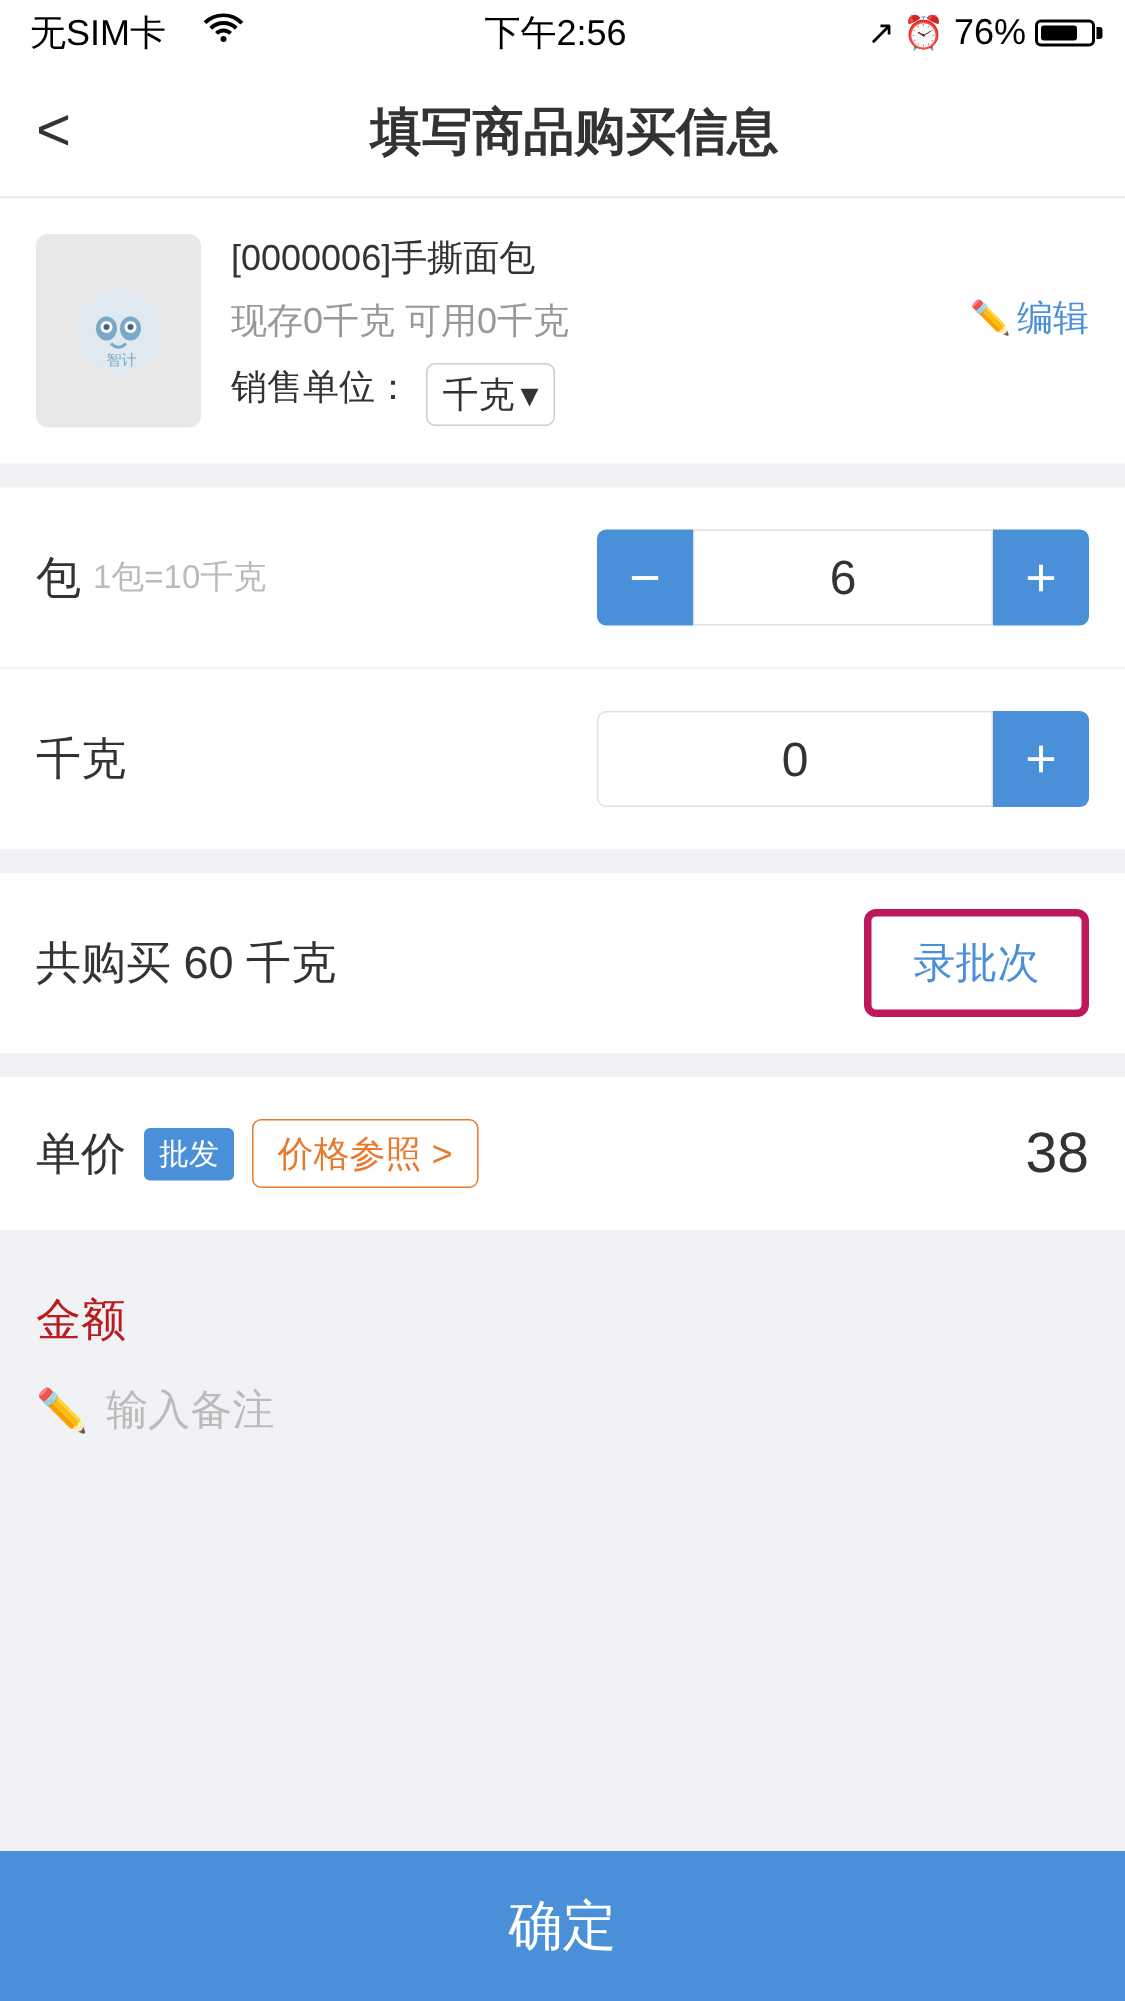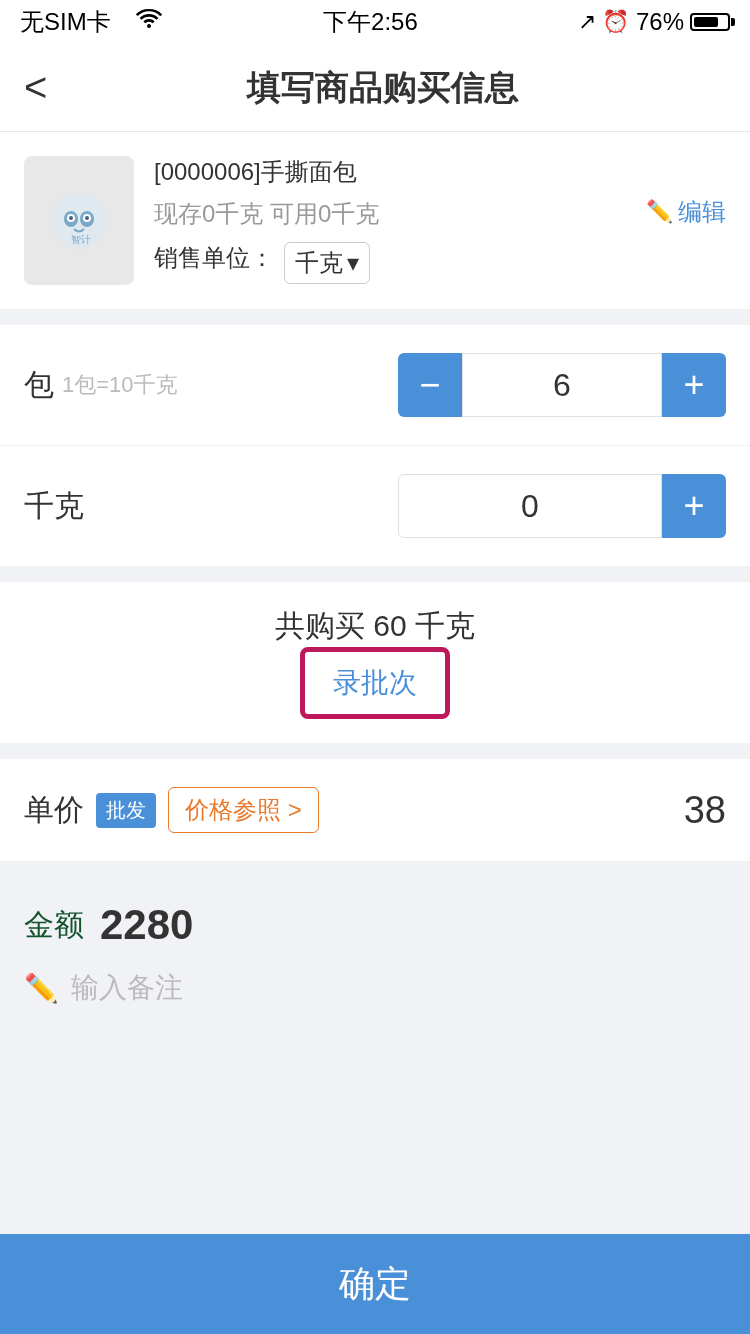--- a/index.html
+++ b/index.html
@@ -178,21 +178,20 @@
     }
 
     
     .summary-section {
       background: #fff;
       padding: 24px;
       display: flex;
       align-items: center;
       justify-content: space-between;
       margin-bottom: 16px;
-      flex-direction: column;
     }
     .summary-text { font-size: 30px; color: #333; }
     .summary-btn {
       border: 5px solid #be185d;
       border-radius: 8px;
       padding: 12px 28px;
       font-size: 28px;
       color: #4a90d9;
       background: #fff;
       cursor: pointer;
@@ -232,21 +231,21 @@
     .amount-section {
       background: #f0f2f5;
       padding: 24px 24px 20px;
     }
     .amount-row {
       display: flex;
       align-items: center;
       gap: 16px;
       margin-bottom: 20px;
     }
-    .amount-label { font-size: 30px; color: #14532d; }
+    .amount-label { font-size: 30px; color: #b91c1c; }
     .amount-value { font-size: 42px; color: #333; font-weight: 600; }
     .note-row {
       display: flex;
       align-items: center;
       gap: 12px;
     }
     .note-icon { font-size: 28px; color: #bbb; }
     .note-text { font-size: 28px; color: #bbb; }
 
     
@@ -369,21 +368,20 @@
       <button class="price-ref-btn">
         <span>价格参照 &gt;</span>
       </button>
     </div>
     <span class="price-value">38</span>
   </div>
 
   <div class="amount-section">
     <div class="amount-row">
       <span class="amount-label">金额</span>
-      <span class="amount-value">2280</span>
     </div>
     <div class="note-row">
       <span class="note-icon">✏️</span>
       <span class="note-text">输入备注</span>
     </div>
   </div>
 
   <div class="spacer"></div>
 
 </div>

